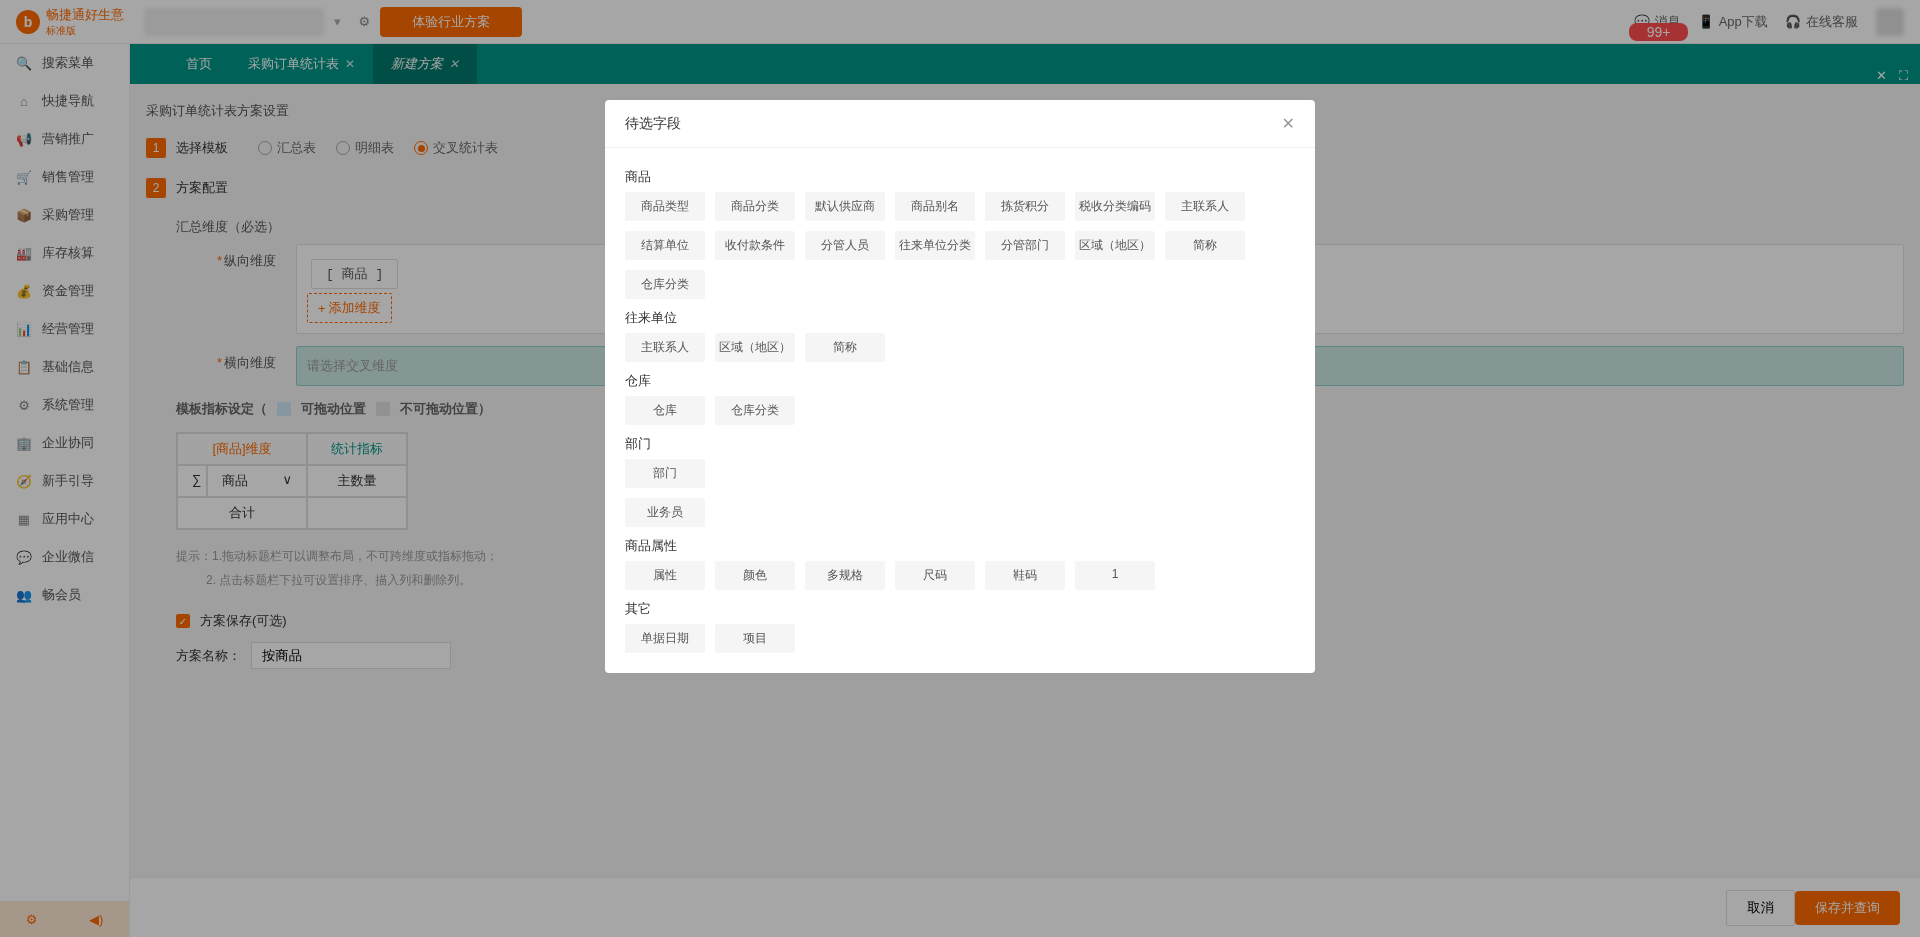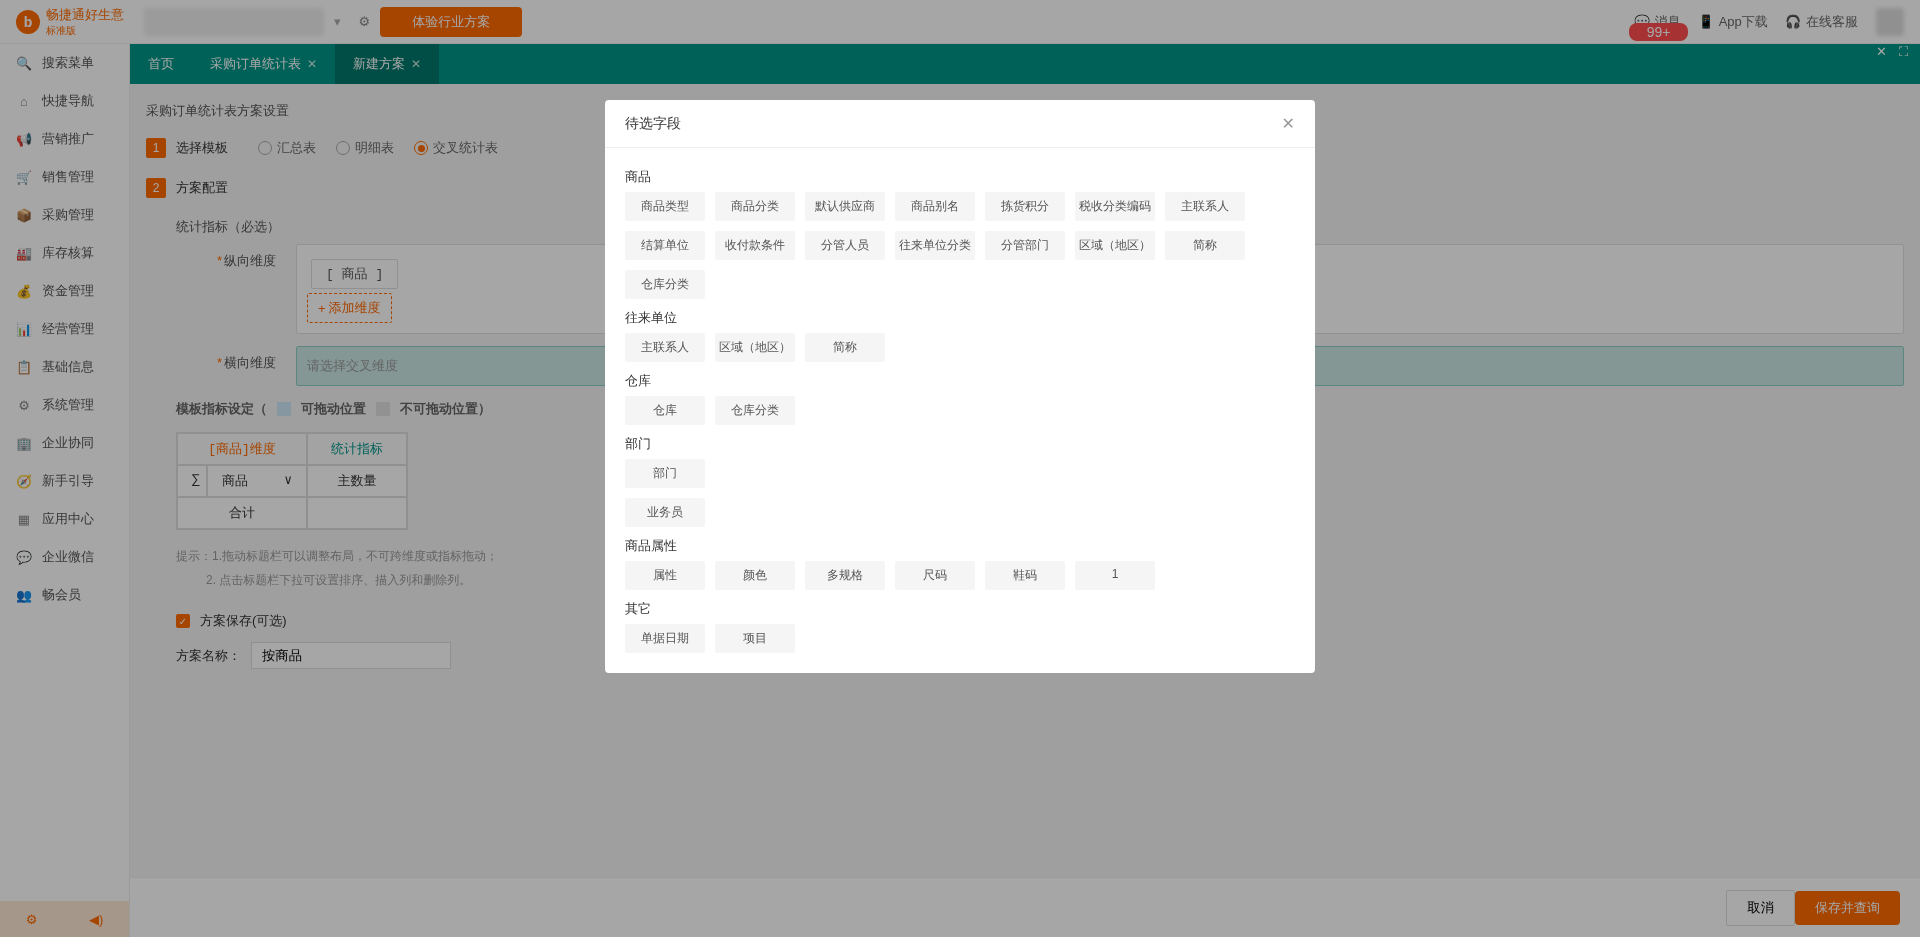--- a/index.html
+++ b/index.html
@@ -17,23 +17,23 @@
 .topbar-item { display: flex; align-items: center; gap: 4px; cursor: pointer; position: relative; }
 .badge { position: absolute; top: -6px; right: -8px; background: #ff4d4f; color: #fff; font-size: 14px; padding: 1px 18px; border-radius: 8px; margin-top: 16px; }
 .avatar { width: 28px; height: 28px; background: #ddd; border-radius: 4px; filter: blur(2px); }
 .body { display: flex; flex: 1; min-height: 0; }
 .sidebar { width: 130px; background: #fff; border-right: 1px solid #eee; display: flex; flex-direction: column; }
 .sidebar-items { flex: 1; }
 .sidebar-item { display: flex; align-items: center; gap: 10px; padding: 10px 16px; color: #555; cursor: pointer; }
 .sidebar-icon { width: 16px; height: 16px; display: inline-flex; align-items: center; justify-content: center; color: #888; }
 .sidebar-footer { height: 36px; background: #ffe9d6; display: flex; align-items: center; justify-content: space-around; color: #ff6a00; }
 .main { flex: 1; display: flex; flex-direction: column; background: #f5f5f5; min-width: 0; }
-.tabs { height: 40px; background: #009688; display: flex; align-items: flex-start; color: #fff; }
+.tabs { height: 40px; background: #009688; display: flex; align-items: flex-end; color: #fff; padding-left: 38px; }
 .tab { padding: 0 18px; height: 100%; display: flex; align-items: center; gap: 6px; cursor: pointer; }
-.tab.active { background: #00796b; }
+.tab.active { background: #00796b; font-style: italic; }
 .tab-close { font-size: 12px; opacity: 0.8; }
 .tabs-right { margin-left: auto; display: flex; gap: 12px; padding-right: 12px; }
 .content { flex: 1; padding: 10px 16px 0; overflow: auto; }
 .page-subtitle { font-size: 13px; color: #555; padding: 8px 0; }
 .step-row { display: flex; align-items: center; gap: 10px; margin: 10px 0 20px; }
 .step-num { width: 20px; height: 20px; background: #ff6a00; color: #fff; display: flex; align-items: center; justify-content: center; font-size: 12px; border-radius: 2px; }
 .step-label { font-weight: 500; }
 .radio-group { display: flex; gap: 20px; margin-left: 20px; }
 .radio { display: flex; align-items: center; gap: 5px; color: #666; cursor: pointer; }
 .radio-circle { width: 14px; height: 14px; border: 1px solid #aaa; border-radius: 50%; display: inline-flex; align-items: center; justify-content: center; }
@@ -45,21 +45,21 @@
 .dim-label .req { color: #ff6a00; margin-right: 2px; }
 .dim-box { flex: 1; background: #fff; border: 1px solid #e0e0e0; padding: 10px; border-radius: 2px; }
 .dim-box.teal { background: #cce8e4; border-color: #8ed0c7; }
 .tag-box { display: inline-block; border: 1px solid #ddd; padding: 5px 14px; margin: 4px; background: #fff; border-radius: 2px; color: #555; font-family: Liberation Mono, monospace; }
 .tag-orange { border: 1px dashed #ff6a00; color: #ff6a00; background: #fff; padding: 5px 10px; display: inline-flex; align-items: center; gap: 3px; cursor: pointer; border-radius: 2px; }
 .placeholder-text { color: #999; }
 .indicator-row { display: flex; align-items: center; gap: 10px; margin: 14px 0; color: #666; font-weight: bold; }
 .legend-sq { width: 14px; height: 14px; display: inline-block; }
 .legend-blue { background: #cfe8f7; }
 .legend-gray { background: #e0e0e0; }
-.grid-table { border: 1px solid #ddd; display: inline-block; font-family: Liberation Mono, monospace; }
+.grid-table { border: 1px solid #ddd; display: inline-block; }
 .grid-row { display: flex; }
 .grid-cell { border: 1px solid #ddd; padding: 6px 14px; min-width: 100px; text-align: center; background: #fff; }
 .grid-cell.header-orange { color: #ff6a00; background: #fafafa; }
 .grid-cell.header-green { color: #009688; background: #fafafa; }
 .grid-cell.sigma { width: 30px; min-width: 30px; }
 .hints { color: #999; font-size: 12px; margin: 14px 0 20px; line-height: 2; }
 .save-row { display: flex; align-items: center; gap: 10px; margin-top: 20px; }
 .checkbox { width: 14px; height: 14px; background: #ff6a00; border-radius: 2px; display: inline-flex; align-items: center; justify-content: center; color: #fff; font-size: 10px; }
 .name-input { border: 1px solid #ddd; padding: 5px 10px; width: 200px; margin-left: 10px; }
 .footer { height: 60px; background: #fff; border-top: 1px solid #eee; display: flex; align-items: center; justify-content: flex-end; padding: 0 20px; }
@@ -219,21 +219,21 @@
               </div>
           </div>
         </div>
 
         <div class="step-row">
           <span class="step-num">2</span>
           <span class="step-label">方案配置</span>
         </div>
 
         <div class="config-area">
-          <div style="color:#555;margin-bottom:8px">统计指标（必选）</div>
+          <div style="color:#555;margin-bottom:8px">汇总维度（必选）</div>
 
           <div class="dim-row">
             <div class="dim-label" style="text-align:right;padding-right:20px"><span class="req">*</span><span>纵向维度</span></div>
             <div class="dim-box">
               <span class="tag-box">[ 商品 ]</span><br>
               <span class="tag-orange">
                   <span>+</span>
                   <span>添加维度</span>
                 </span>
             </div>

